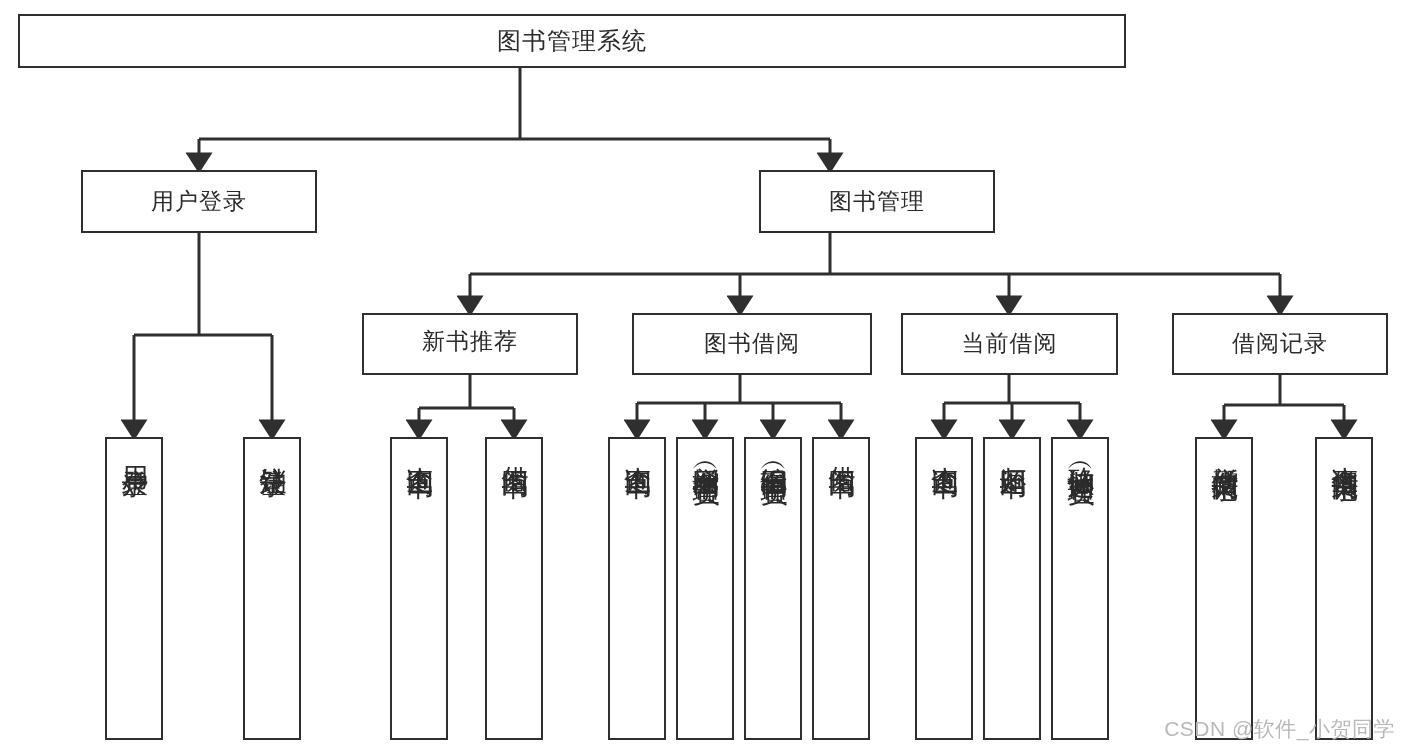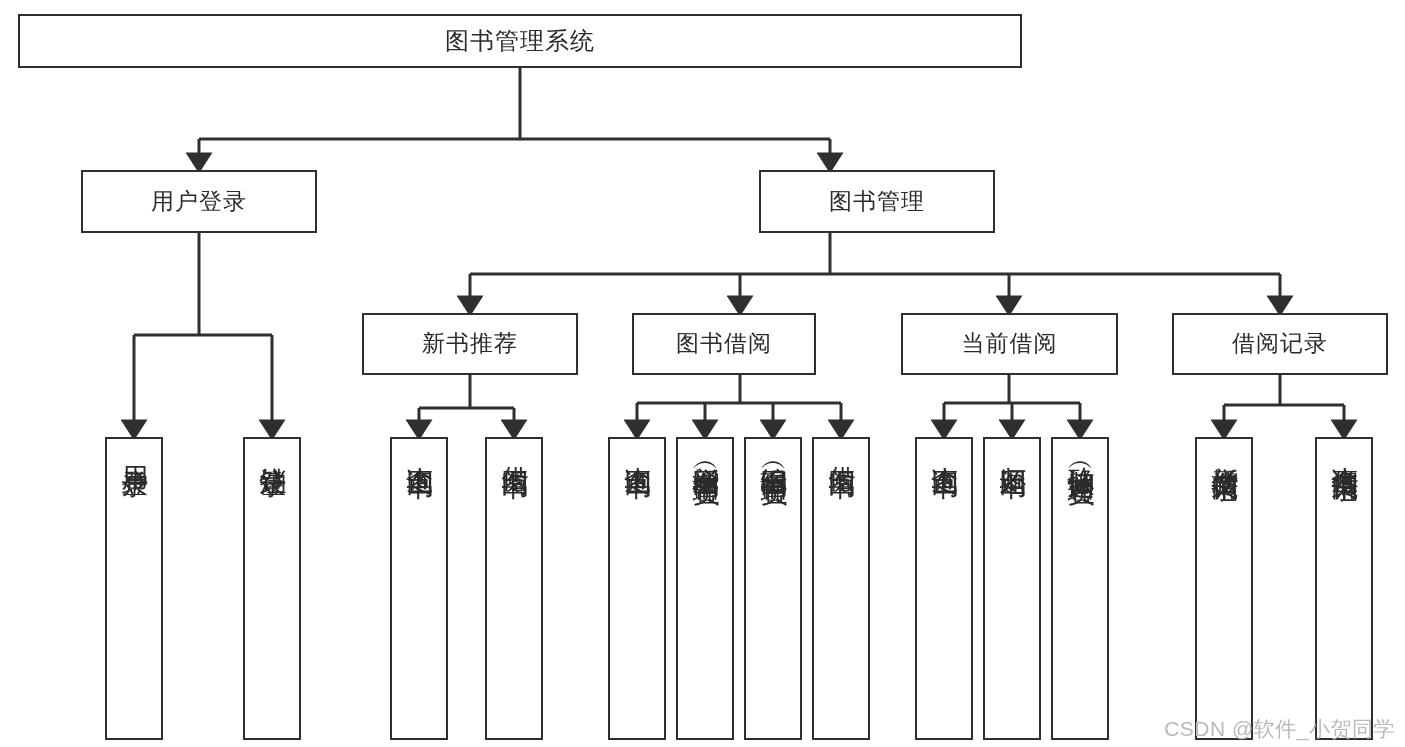--- a/index.html
+++ b/index.html
@@ -117,35 +117,35 @@
       <path d="M 1012 403 L 1012 429" marker-end="url(#arrowhead)"></path>
       <path d="M 1080 403 L 1080 429" marker-end="url(#arrowhead)"></path>
 
       <path d="M 1280 375 L 1280 405"></path>
       <path d="M 1224 405 L 1344 405"></path>
       <path d="M 1224 405 L 1224 429" marker-end="url(#arrowhead)"></path>
       <path d="M 1344 405 L 1344 429" marker-end="url(#arrowhead)"></path>
     </g>
   </svg>
 
-  <div class="node node-h node-root" style="left:18px; top:14px; width:1004px; height:54px;justify-content:center;">
+  <div class="node node-h node-root" style="left:18px; top:14px; width:1108px; height:54px;justify-content:center;">
     <span>图书管理系统</span>
   </div>
 
   <div class="node node-h" style="left:81px; top:170px; width:236px; height:63px;">
     <span>用户登录</span>
   </div>
   <div class="node node-h" style="left:711px; top:170px; width:236px; height:63px;margin-left:48px;">
     <span>图书管理</span>
   </div>
 
-  <div class="node node-h" style="left:362px; top:313px; width:216px; height:62px;">
+  <div class="node node-h" style="left:362px; top:313px; width:216px; height:62px;font-family:Liberation Mono, monospace;">
     <span>新书推荐</span>
   </div>
-  <div class="node node-h" style="left:632px; top:313px; width:184px; height:62px;">
+  <div class="node node-h" style="left:632px; top:313px; width:240px; height:62px;">
     <span>图书借阅</span>
   </div>
   <div class="node node-h" style="left:901px; top:313px; width:217px; height:62px;">
     <span>当前借阅</span>
   </div>
   <div class="node node-h" style="left:1172px; top:313px; width:216px; height:62px;">
     <span>借阅记录</span>
   </div>
 
   <div class="node node-v" style="left:105px; top:437px; width:58px; height:303px;">

